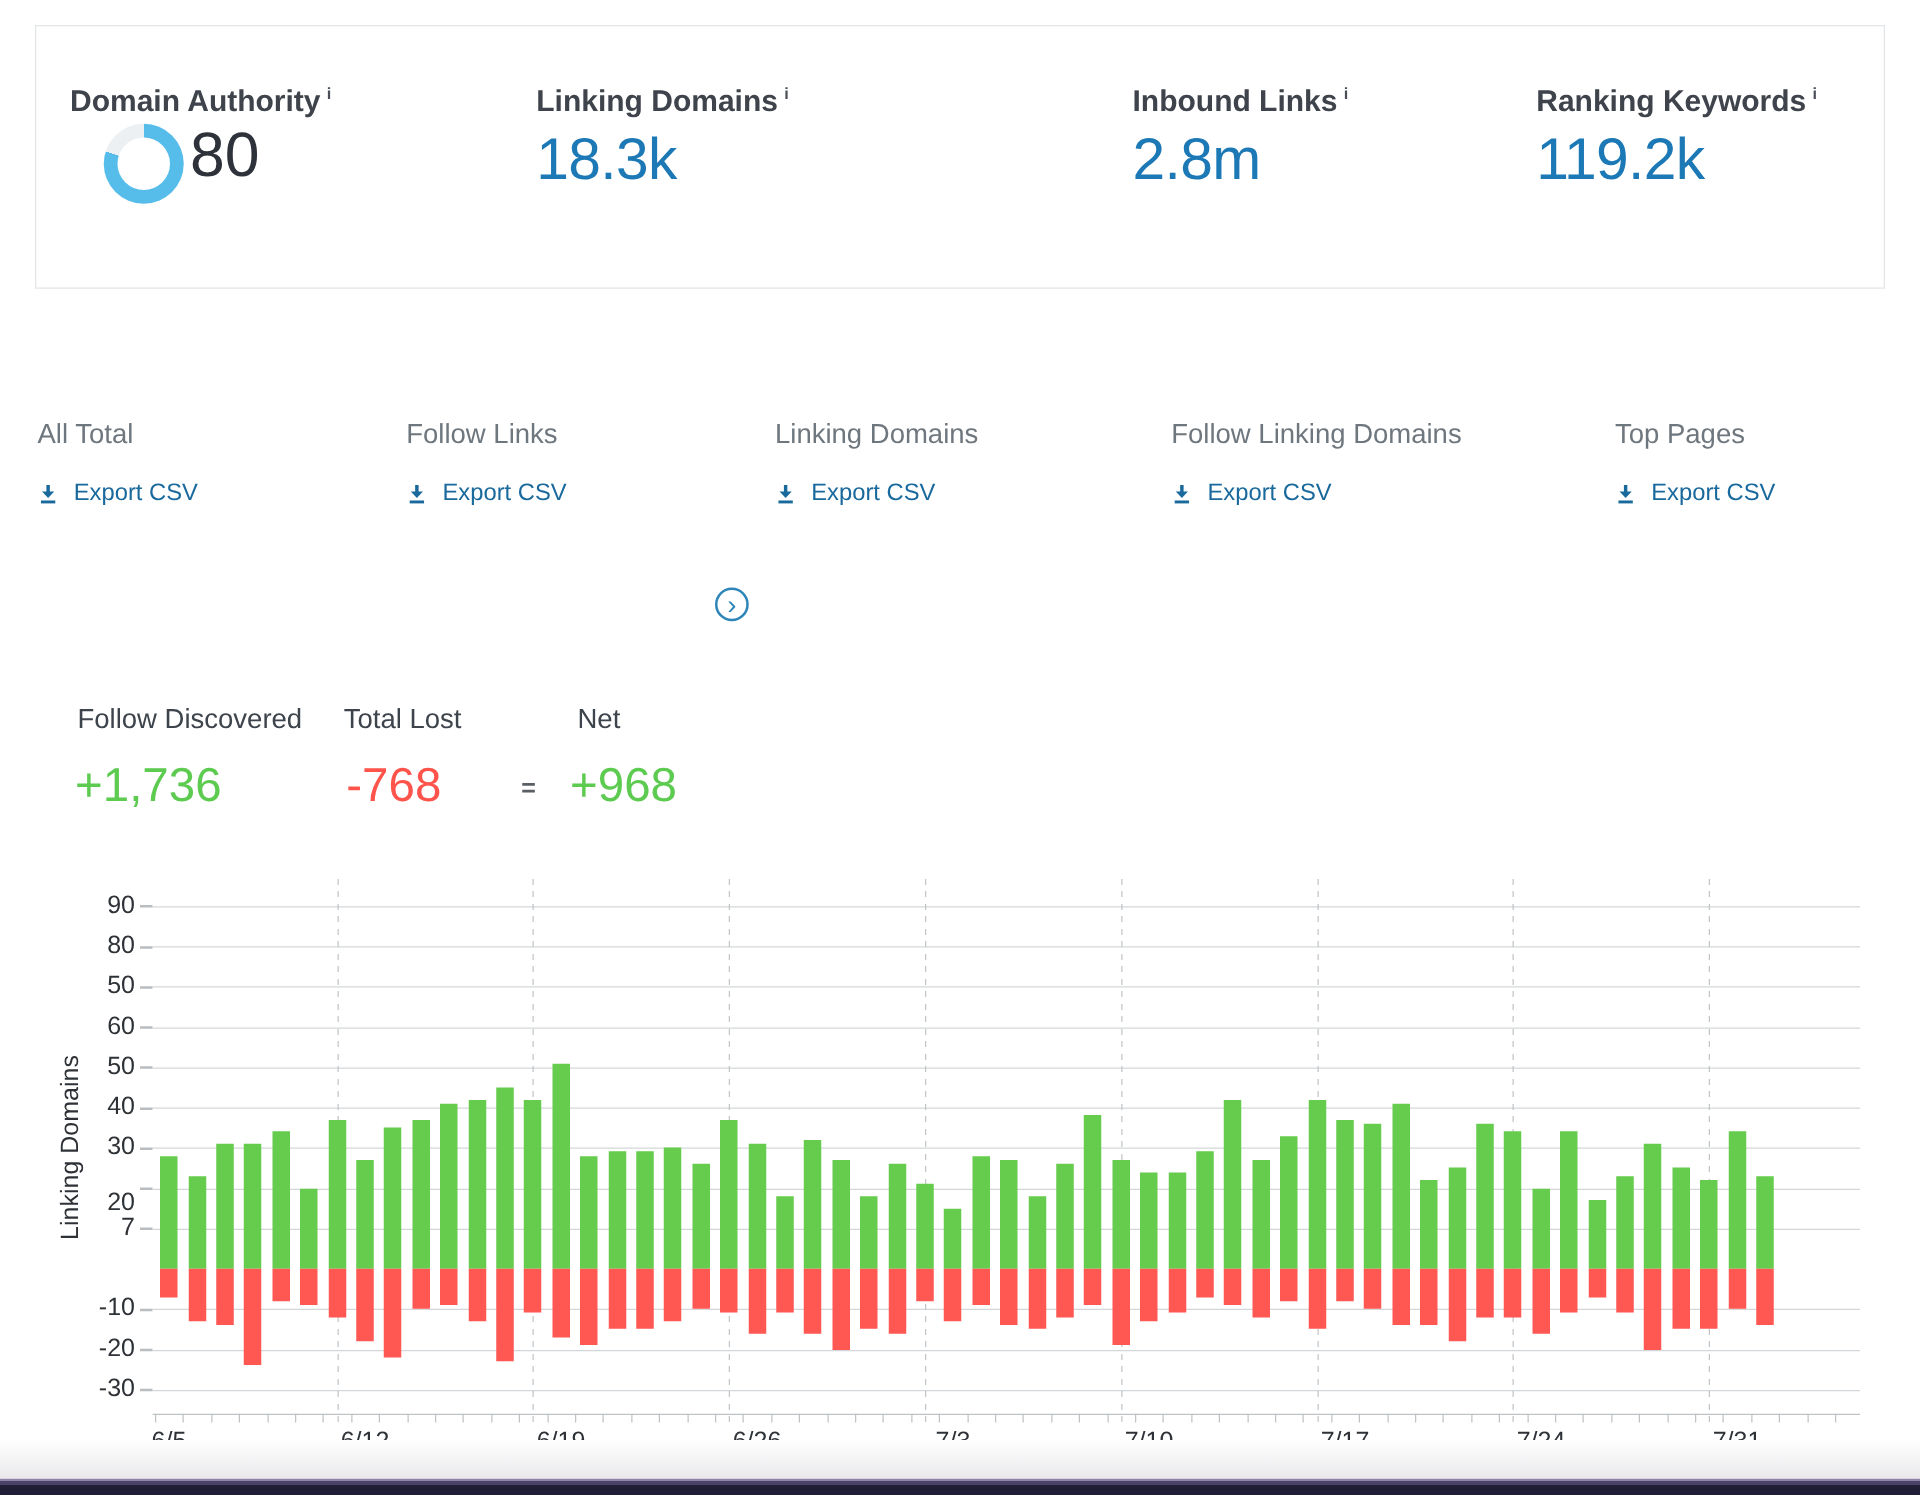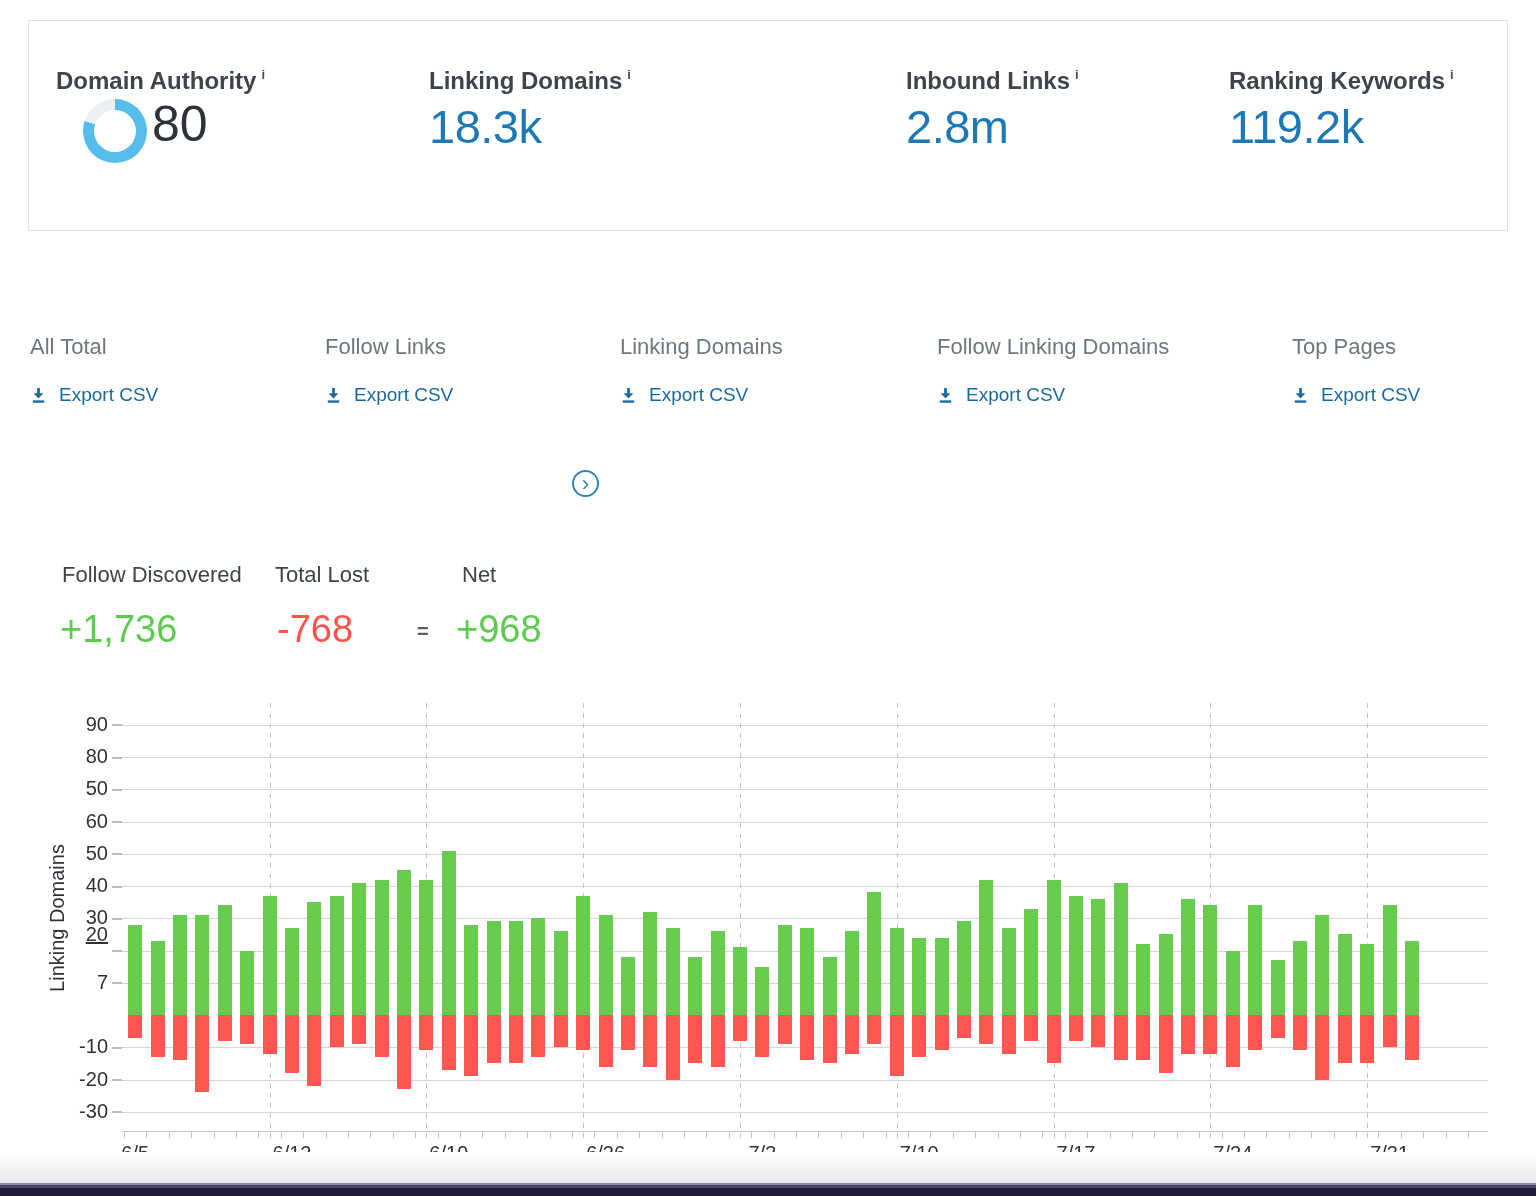--- a/index.html
+++ b/index.html
@@ -177,21 +177,21 @@
       <div class="gridtick" style="top: 158.25px;"></div>
       <div class="ytick-label" style="top: 146.75px;">50</div>
       <div class="gridline" style="top: 191px;"></div>
       <div class="gridtick" style="top: 190.5px;"></div>
       <div class="ytick-label" style="top: 179px;">40</div>
       <div class="gridline" style="top: 223.25px;"></div>
       <div class="gridtick" style="top: 222.75px;"></div>
       <div class="ytick-label" style="top: 211.25px;">30</div>
       <div class="gridline" style="top: 255.5px;"></div>
       <div class="gridtick" style="top: 255px;"></div>
-      <div class="ytick-label" style="top: 228px; text-decoration: underline;">20</div>
+      <div class="ytick-label" style="top: 256px;">20</div>
       <div class="gridline" style="top: 287.75px;"></div>
       <div class="gridtick" style="top: 287.25px;"></div>
       <div class="ytick-label" style="top: 275.75px;">7</div>
       <div class="gridline" style="top: 352.25px;"></div>
       <div class="gridtick" style="top: 351.75px;"></div>
       <div class="ytick-label" style="top: 340.25px;">-10</div>
       <div class="gridline" style="top: 384.5px;"></div>
       <div class="gridtick" style="top: 384px;"></div>
       <div class="ytick-label" style="top: 372.5px;">-20</div>
       <div class="gridline" style="top: 416.75px;"></div>

